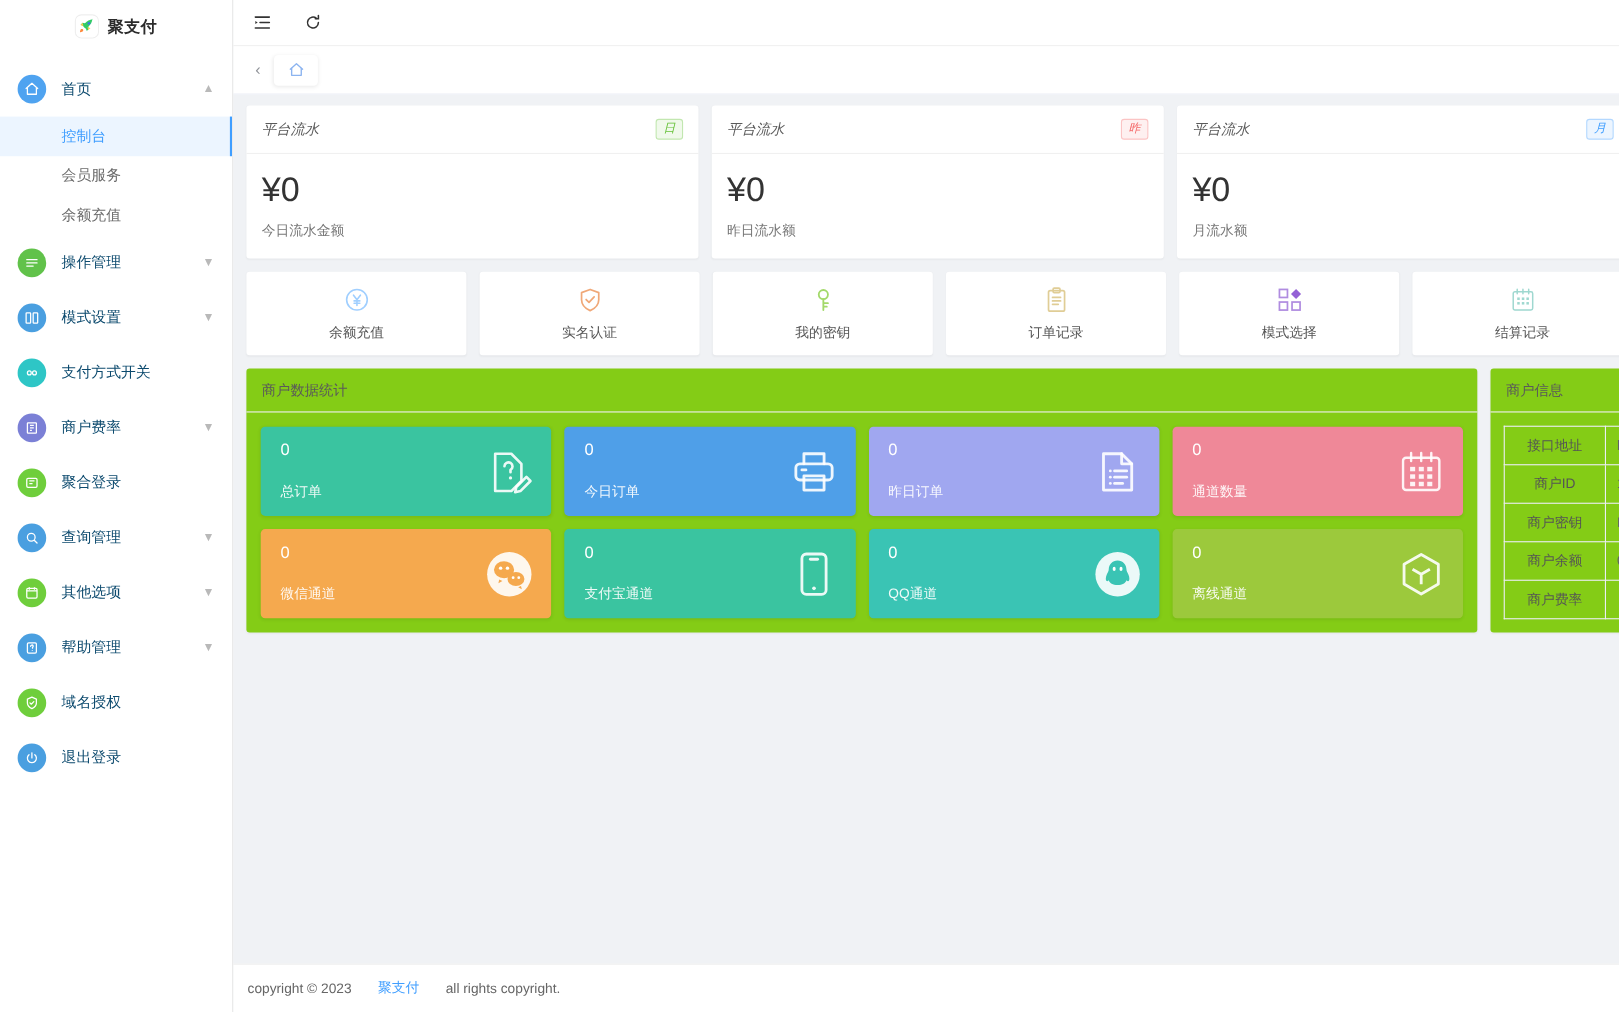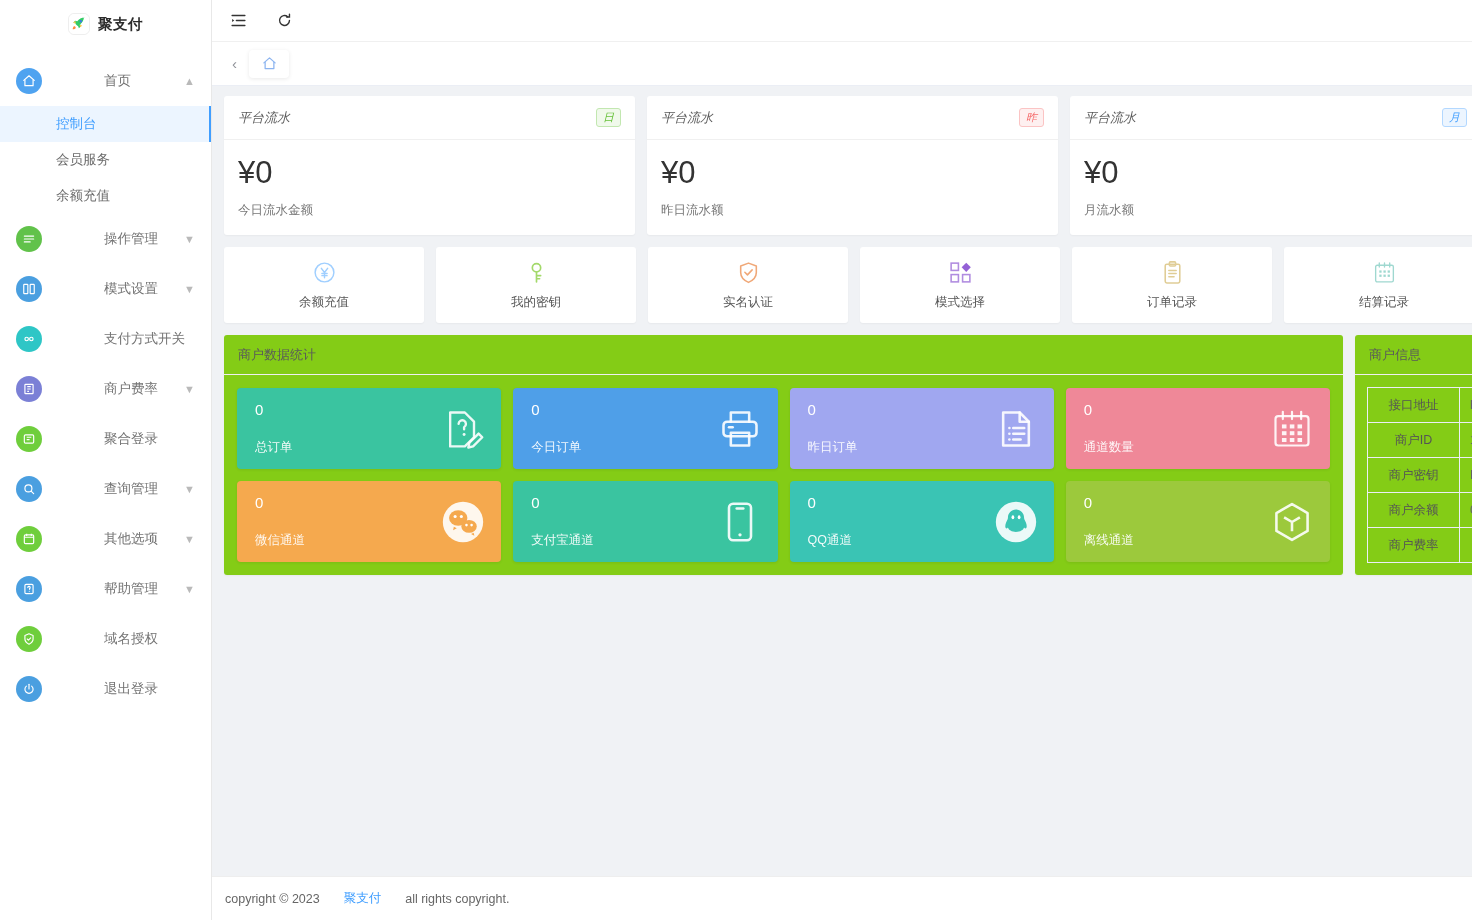--- a/index.html
+++ b/index.html
@@ -33,21 +33,21 @@
   .menu-group-head {
     height: 50px; display: flex; align-items: center;
     padding: 0 16px 0 16px; cursor: pointer; position: relative;
   }
   .mi-icon {
     width: 26px; height: 26px; border-radius: 50%;
     flex: 0 0 26px; display: flex; align-items: center; justify-content: center;
     margin-right: 14px;
   }
   .mi-icon svg { width: 14px; height: 14px; display: block; }
-  .mi-label { font-size: 13.5px; color: #737373; flex: 1; margin-left: 48px; }
+  .mi-label { font-size: 13.5px; color: #0c4a6e; flex: 1; }
   .caret { color: #b9b9b9; font-size: 11px; line-height: 1; }
   .submenu-item {
     height: 36px; display: flex; align-items: center;
     padding-left: 56px; font-size: 13.5px; color: #6b6b6b;
     cursor: pointer; position: relative; text-align: center;
   }
   .submenu-item.active {
     background: #ecf5ff; color: #409eff;
   }
   .submenu-item.active::after {
@@ -390,59 +390,59 @@
               <svg viewBox="0 0 24 24" fill="none" stroke="#a0cfff" stroke-width="1.4" stroke-linecap="round">
                   <circle cx="12" cy="12" r="9"></circle>
                   <path d="M9 8l3 4 3-4M12 12v5M9.5 13h5M9.5 15h5"></path>
                 </svg>
             </span>
             <span class="qa-label">余额充值</span>
           </div>
 
           <div class="qa-card">
             <span class="qa-icon">
+              <svg viewBox="0 0 24 24" fill="none" stroke="#f0a878" stroke-width="1.5" stroke-linecap="round" stroke-linejoin="round">
+                  <path d="M12 3l7.5 2.8v6.2c0 4.3-3.2 7.6-7.5 9.5-4.3-1.9-7.5-5.2-7.5-9.5V5.8z"></path>
+                  <path d="M8.5 11.8l2.5 2.5 4.5-4.8"></path>
+                </svg>
+            </span>
+            <span class="qa-label">实名认证</span>
+          </div>
+
+          <div class="qa-card">
+            <span class="qa-icon">
               <svg viewBox="0 0 24 24" fill="none" stroke="#a3d96a" stroke-width="1.6" stroke-linecap="round">
                   <circle cx="12" cy="7.5" r="4"></circle>
                   <path d="M12 11.5V21M12 15h4M12 18h3"></path>
                 </svg>
             </span>
             <span class="qa-label">我的密钥</span>
           </div>
 
           <div class="qa-card">
             <span class="qa-icon">
-              <svg viewBox="0 0 24 24" fill="none" stroke="#f0a878" stroke-width="1.5" stroke-linecap="round" stroke-linejoin="round">
-                  <path d="M12 3l7.5 2.8v6.2c0 4.3-3.2 7.6-7.5 9.5-4.3-1.9-7.5-5.2-7.5-9.5V5.8z"></path>
-                  <path d="M8.5 11.8l2.5 2.5 4.5-4.8"></path>
+              <svg viewBox="0 0 24 24" fill="none" stroke="#e0cd96" stroke-width="1.5" stroke-linecap="round">
+                  <rect x="5" y="4" width="14" height="18" rx="1.5"></rect>
+                  <rect x="9" y="1.8" width="6" height="4" rx="1"></rect>
+                  <path d="M8.5 10h7M8.5 13h7M8.5 16h5"></path>
                 </svg>
             </span>
-            <span class="qa-label">实名认证</span>
+            <span class="qa-label">订单记录</span>
           </div>
 
           <div class="qa-card">
             <span class="qa-icon">
               <svg viewBox="0 0 24 24" fill="none" stroke="#b08ce0" stroke-width="1.5">
                   <rect x="3" y="3" width="7" height="7"></rect>
                   <rect x="3" y="14" width="7" height="7"></rect>
                   <rect x="14" y="14" width="7" height="7"></rect>
                   <path d="M17.5 2.6l4.4 4.4-4.4 4.4-4.4-4.4z" fill="#9461d6" stroke="none"></path>
                 </svg>
             </span>
             <span class="qa-label">模式选择</span>
-          </div>
-
-          <div class="qa-card">
-            <span class="qa-icon">
-              <svg viewBox="0 0 24 24" fill="none" stroke="#e0cd96" stroke-width="1.5" stroke-linecap="round">
-                  <rect x="5" y="4" width="14" height="18" rx="1.5"></rect>
-                  <rect x="9" y="1.8" width="6" height="4" rx="1"></rect>
-                  <path d="M8.5 10h7M8.5 13h7M8.5 16h5"></path>
-                </svg>
-            </span>
-            <span class="qa-label">订单记录</span>
           </div>
 
           <div class="qa-card">
             <span class="qa-icon">
               <svg viewBox="0 0 24 24" fill="none" stroke="#9fd8d0" stroke-width="1.3">
                   <rect x="3.5" y="5" width="17" height="16" rx="1.5"></rect>
                   <path d="M7 2.8v4M12 2.8v4M17 2.8v4" stroke-linecap="round"></path>
                   <g fill="#9fd8d0" stroke="none">
                     <rect x="7" y="10" width="2.2" height="2.2"></rect>
                     <rect x="11" y="10" width="2.2" height="2.2"></rect>

